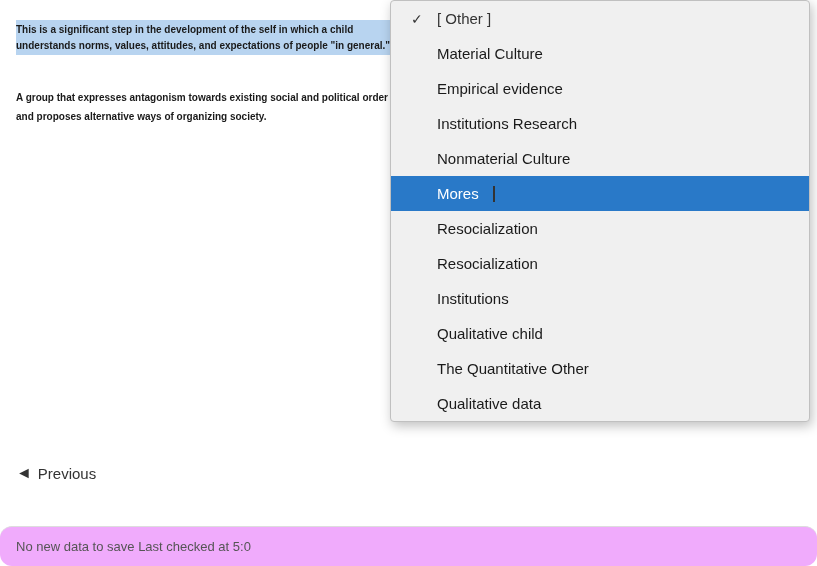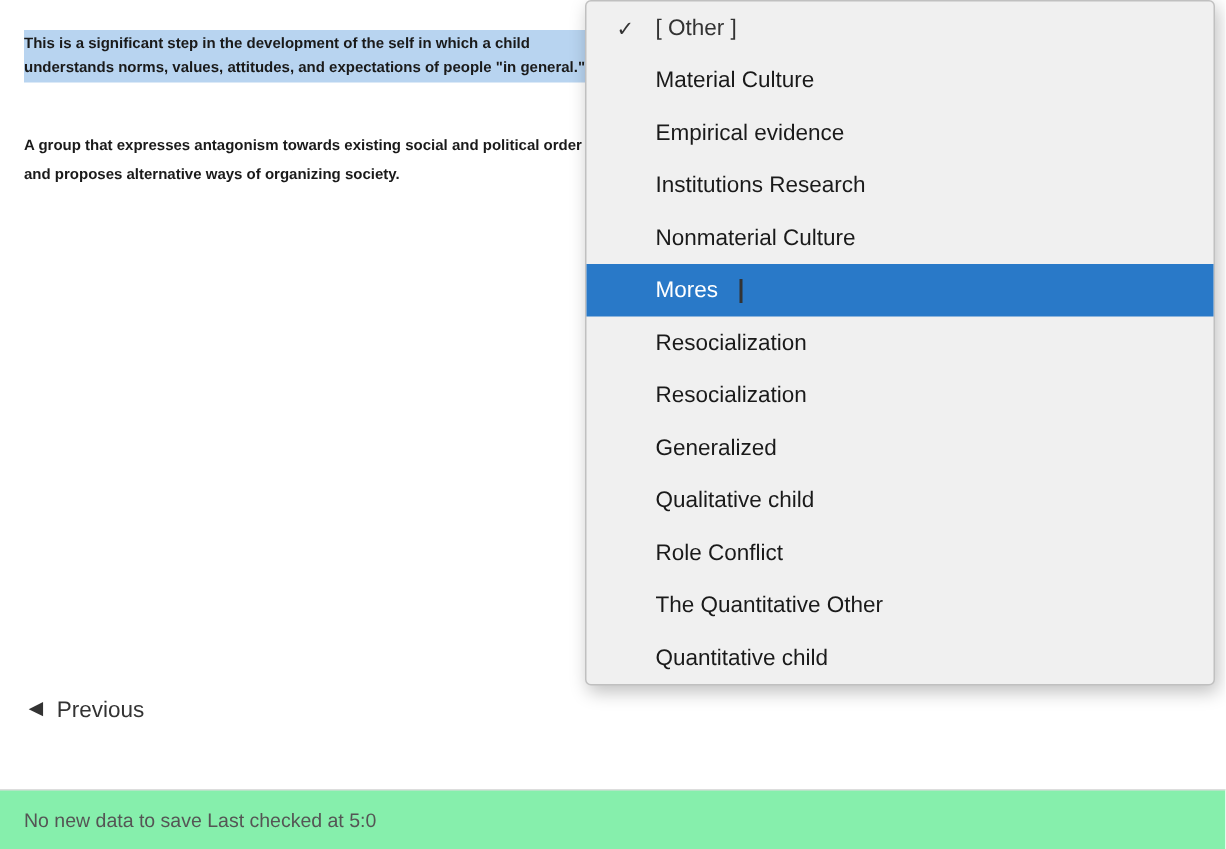--- a/index.html
+++ b/index.html
@@ -61,27 +61,28 @@
       font-size: 16px;
     }
 
     
     .status-bar {
       position: absolute;
       bottom: 0;
       left: 0;
       width: 100%;
       height: 40px;
-      background: #86efac;
+      background: #f0abfc;
       border-top: 1px solid #ddd;
       display: flex;
       align-items: center;
       padding: 0 16px;
       font-size: 13px;
       color: #555;
+      border-radius: 12px;
     }
 
     
     .dropdown-container {
       position: absolute;
       top: 0;
       left: 390px;
       width: 420px;
       background: #f0f0f0;
       border: 1px solid #c0c0c0;
@@ -177,37 +178,33 @@
       <div class="dropdown-item">
         <span class="checkmark"></span>
         <span>Resocialization</span>
       </div>
       <div class="dropdown-item">
         <span class="checkmark"></span>
         <span>Resocialization</span>
       </div>
       <div class="dropdown-item">
         <span class="checkmark"></span>
-        <span>Generalized</span>
+        <span>Institutions</span>
       </div>
       <div class="dropdown-item">
         <span class="checkmark"></span>
         <span>Qualitative child</span>
       </div>
       <div class="dropdown-item">
         <span class="checkmark"></span>
-        <span>Role Conflict</span>
-      </div>
-      <div class="dropdown-item">
-        <span class="checkmark"></span>
         <span>The Quantitative Other</span>
       </div>
       <div class="dropdown-item">
         <span class="checkmark"></span>
-        <span>Quantitative child</span>
+        <span>Qualitative data</span>
       </div>
     </div>
 
   <div class="status-bar">
     <span>No new data to save   Last checked at 5:0</span>
   </div>
 
 </div>
 
 </body></html>

